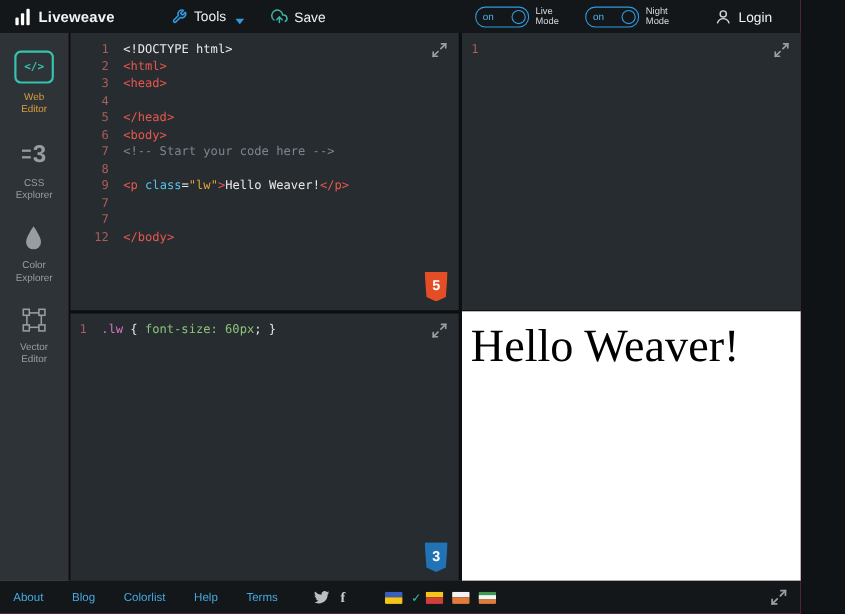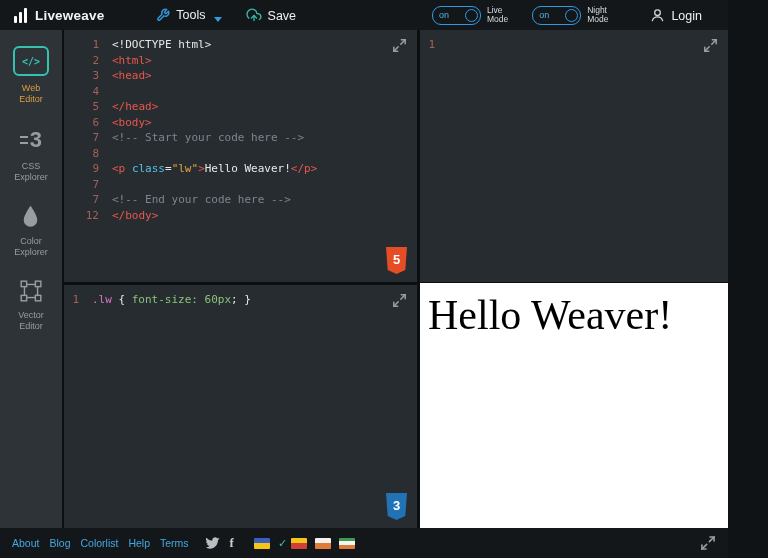--- a/index.html
+++ b/index.html
@@ -58,21 +58,21 @@
   .tok-selector{color:#d973c9}
   .tok-property{color:#8ac379}
   .tok-value{color:#8ac379}
   .expand{position:absolute;top:8px;right:10px;width:15px;height:15px;cursor:pointer}
   .badge{position:absolute;right:10px;bottom:8px;width:21px;height:24px;display:flex;align-items:center;justify-content:center;padding-bottom:3px;color:#fff;font-weight:bold;font-size:13px;clip-path:polygon(0 0,100% 0,92% 85%,50% 100%,8% 85%)}
   .badge-html5{background:#e44d26}
   .badge-css3{background:#2173b6}
   .preview-text{margin:8px 0 0 8px;font-family:"Liberation Serif",serif;font-size:42px;color:#000}
 
   
-  .footer{position:absolute;left:0;right:0;bottom:0;height:30px;background:#14171a;display:flex;align-items:center;padding:0 12px;gap:10px}
+  .footer{position:absolute;left:0;right:0;bottom:0;height:30px;background:#14171a;display:flex;align-items:center;padding:0 12px;gap:26px}
   .footer a{color:#45a7e0;font-size:10.5px;text-decoration:none;cursor:pointer}
   .social{display:flex;align-items:center;gap:10px;margin-left:6px}
   .fb{font-size:13px;font-weight:bold;color:#c9cdd1;font-family:"Liberation Serif",serif;cursor:pointer}
   .flags{display:flex;align-items:center;gap:8px;margin-left:10px}
   .flag{display:flex;flex-direction:column;width:16px;height:11px;border-radius:1px;overflow:hidden;cursor:pointer}
   .flag i{flex:1}
   .check{color:#35c3b0;font-size:11px;margin-right:-4px}
   .expand-f{margin-left:auto;cursor:pointer;width:16px;height:16px}
 </style>
 </head>
@@ -184,21 +184,21 @@
           <div class="code-line"><span class="ln">1</span><span class="src"><span class="tok-plain">&lt;!DOCTYPE html&gt;</span></span></div>
           <div class="code-line"><span class="ln">2</span><span class="src"><span class="tok-tag">&lt;html&gt;</span></span></div>
           <div class="code-line"><span class="ln">3</span><span class="src"><span class="tok-tag">&lt;head&gt;</span></span></div>
           <div class="code-line"><span class="ln">4</span></div>
           <div class="code-line"><span class="ln">5</span><span class="src"><span class="tok-tag">&lt;/head&gt;</span></span></div>
           <div class="code-line"><span class="ln">6</span><span class="src"><span class="tok-tag">&lt;body&gt;</span></span></div>
           <div class="code-line"><span class="ln">7</span><span class="src"><span class="tok-comment">&lt;!-- Start your code here --&gt;</span></span></div>
           <div class="code-line"><span class="ln">8</span><span class="src"></span></div>
           <div class="code-line"><span class="ln">9</span><span class="src"><span class="tok-tag">&lt;p</span><span class="tok-plain"> </span><span class="tok-attr">class</span><span class="tok-plain">=</span><span class="tok-string">"lw"</span><span class="tok-tag">&gt;</span><span class="tok-plain">Hello Weaver!</span><span class="tok-tag">&lt;/p&gt;</span></span></div>
           <div class="code-line"><span class="ln">7</span><span class="src"></span></div>
-          <div class="code-line"><span class="ln">7</span><span class="src"><span class="tok-comment">&lt;!-- End your code here --&gt;</span></span></div>
+          <div class="code-line"><span class="ln">7</span></div>
           <div class="code-line"><span class="ln">12</span><span class="src"><span class="tok-tag">&lt;/body&gt;</span></span></div>
         </div>
       <span class="expand">
         <svg width="15" height="15" viewBox="0 0 14 14" fill="none" stroke="#98a0a6" stroke-width="1.4" stroke-linecap="round">
             <path d="M8.7 1.7h3.6v3.6"></path>
             <path d="M12.3 1.7 8.2 5.8"></path>
             <path d="M5.3 12.3H1.7V8.7"></path>
             <path d="M1.7 12.3 5.8 8.2"></path>
           </svg>
       </span>

